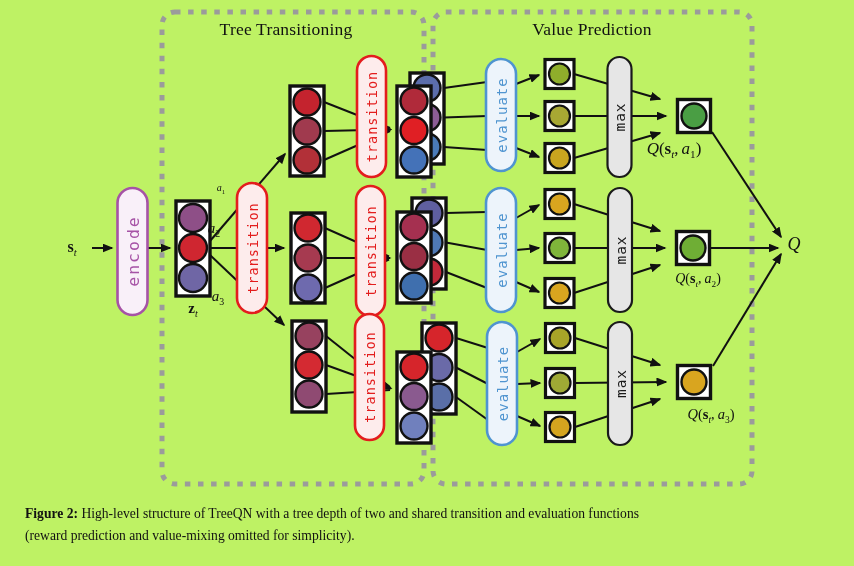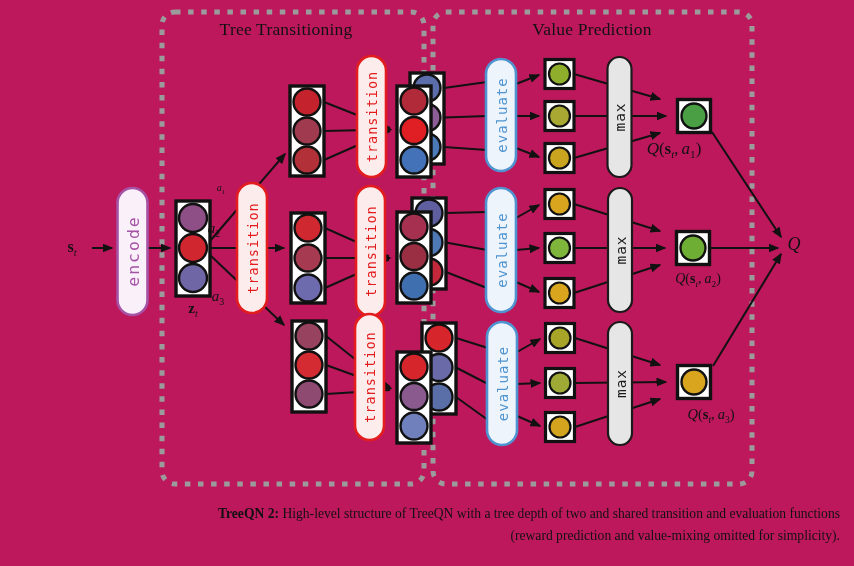--- a/index.html
+++ b/index.html
@@ -1,17 +1,17 @@
 <!DOCTYPE html>
 <html><head>
 <meta charset="utf-8">
 <style>
   html,body { margin:0; padding:0; background:#ffffff; }
-  .stage { position:relative; width:854px; height:566px; background:#be185d; overflow:hidden;
-           font-family:"Liberation Serif", serif; color:#111;text-align:right; }
+  .stage { position:relative; width:854px; height:566px; background:#bef264; overflow:hidden;
+           font-family:"Liberation Serif", serif; color:#111; }
   svg text { font-family:"DejaVu Sans Mono", monospace; }
   svg .region-title { font-family:"Liberation Serif", serif; font-size:17.5px; fill:#111; letter-spacing:.2px; }
   svg .vlabel { dominant-baseline:central; }
   .mlabel { position:absolute; white-space:nowrap; transform:translateX(-50%); color:#111; }
   .mlabel sub { font-size:0.66em; }
   .mit { font-style:italic; }
   .mbf { font-weight:bold; }
   .comma { margin-right:3px; }
   .caption { position:absolute; left:25px; top:503px; width:815px; font-size:13.6px; line-height:1.6; }
   .caption .l1 { white-space:nowrap; }
@@ -267,18 +267,18 @@
 </div>
 <div class="mlabel" style="left:699px; top:406px; font-size:14.5px;margin-left:12px;">
   <i>Q</i><span>(</span><span class="mbf">s</span><sub class="mit">t</sub><span class="comma">,</span><i>a</i><sub>3</sub><span>)</span>
 </div>
 <div class="mlabel" style="left:794px; top:234px; font-size:18px;">
   <i>Q</i>
 </div>
 
 
 <div class="caption">
-  <div class="l1"><b>TreeQN 2:</b>
+  <div class="l1"><b>Figure 2:</b>
     <span>High-level structure of TreeQN with a tree depth of two and shared transition and evaluation functions</span></div>
   <div class="l2">(reward prediction and value-mixing omitted for simplicity).</div>
 </div>
 
 </div>
 
 </body></html>

